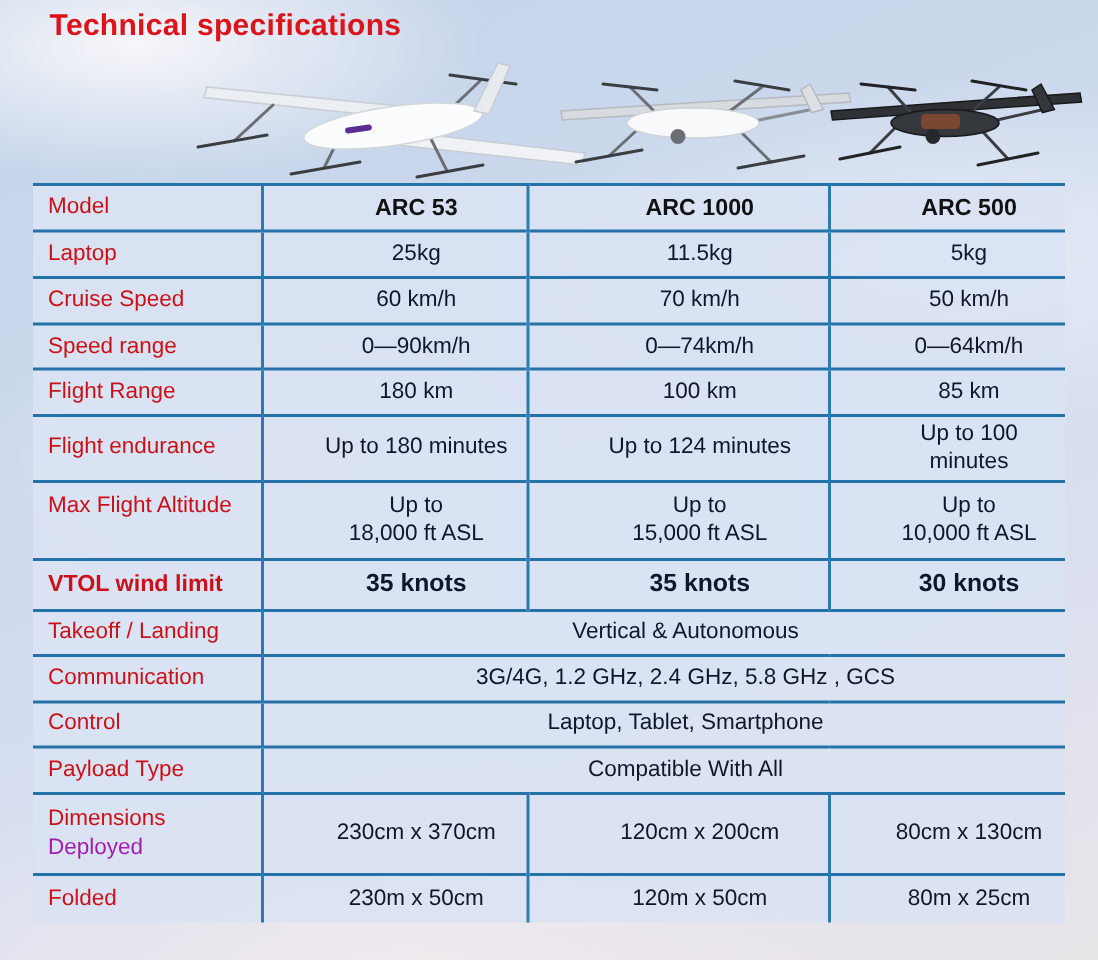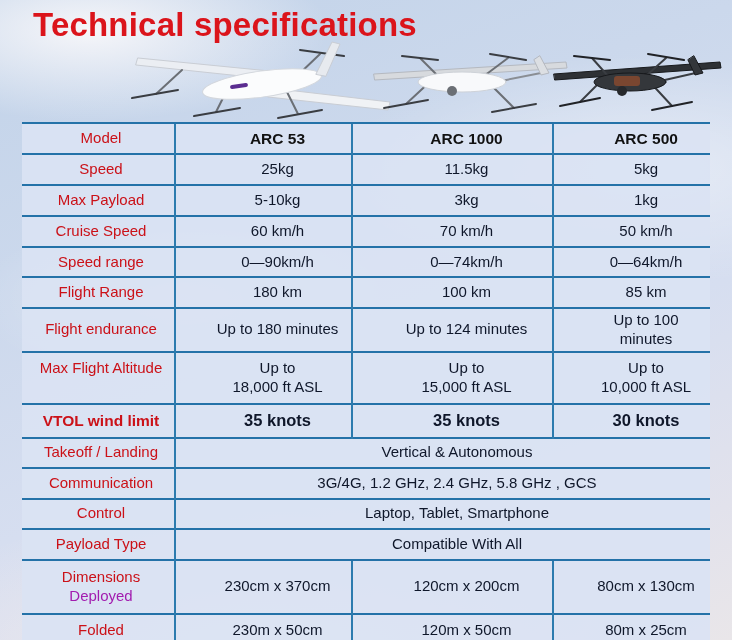--- a/index.html
+++ b/index.html
@@ -12,21 +12,21 @@
     position:relative; width:732px; height:640px; overflow:hidden;
     background-image:
       radial-gradient(ellipse 340px 130px at 90px 30px,  rgba(255,252,252,0.85), rgba(255,255,255,0) 70%),
       radial-gradient(ellipse 420px 160px at 640px 170px, rgba(255,255,255,0.45), rgba(255,255,255,0) 72%),
       radial-gradient(ellipse 300px 120px at 180px 300px, rgba(255,255,255,0.35), rgba(255,255,255,0) 70%),
       radial-gradient(ellipse 520px 210px at 260px 660px, rgba(246,238,238,0.75), rgba(255,255,255,0) 75%),
       linear-gradient(160deg,#c2d3e9 0%, #cbd8ec 30%, #d6def0 60%, #e2e2ec 85%, #e9e6e9 100%);
   }
   .page-title{
     position:absolute; left:33px; top:6px;
-    font-size:33px; font-weight:bold; letter-spacing:0.2px;
+    font-size:20px; font-weight:bold; letter-spacing:0.2px;
     color:#DB141B;
   }
   .drone{ position:absolute; }
   .spec-table{
     position:absolute; left:22px; top:122px; width:688px;
     border-collapse:collapse; table-layout:fixed;
   }
   .spec-table col.c-label{ width:153px; }
   .spec-table col.c1{ width:177px; }
   .spec-table col.c2{ width:201px; }
@@ -34,21 +34,21 @@
   .spec-table td{
     background:rgba(218,227,243,0.92);
     border-top:2px solid #2472A8;
     font-size:15px; color:#0f172a;
     text-align:center; vertical-align:middle;
     white-space:pre-line; line-height:1.25;
     padding:2px 4px;
   }
   .spec-table td + td{ border-left:2px solid #2C7BAE;padding-left:32px; }
   .spec-table td.label{
-    text-align:center; padding-left:10px; color:#CB1118;margin-left:36px;
+    text-align:left; padding-left:10px; color:#CB1118;margin-left:36px;
   }
   tr.r-model td.value{ font-weight:bold; color:#111; font-size:15.5px; }
   tr.r-vtol td{ font-weight:bold; font-size:16.5px; }
   tr.r-vtol td.label{ font-size:15.5px; }
   .label-black{ color:#2b2b2b; }
   .lbl2{ display:block; color:#a21caf; }
   
   tr.h31 td{ height:31px; } tr.h30 td{ height:30px; }
   tr.h34 td{ height:34px; } tr.h52 td{ height:52px; }
   tr.h54 td{ height:54px; } tr.h32 td{ height:32px; }
@@ -144,32 +144,26 @@
 
     <tbody>
         <tr class="r-model h31">
       <td class="label">Model</td>
       <td class="value">ARC 53</td>
       <td class="value">ARC 1000</td>
       <td class="value">ARC 500</td>
     </tr>
 
     <tr class="h31">
-      <td class="label">Speed</td>
+      <td class="label">Laptop</td>
       <td>25kg</td>
       <td>11.5kg</td>
       <td>5kg</td>
     </tr>
 
-    <tr class="h31">
-      <td class="label">Max Payload</td>
-      <td>5-10kg</td>
-      <td>3kg</td>
-      <td>1kg</td>
-    </tr>
 
     <tr class="h31">
       <td class="label">Cruise Speed</td>
       <td>60 km/h</td>
       <td>70 km/h</td>
       <td>50 km/h</td>
     </tr>
 
     <tr class="h30">
       <td class="label">Speed range</td>

